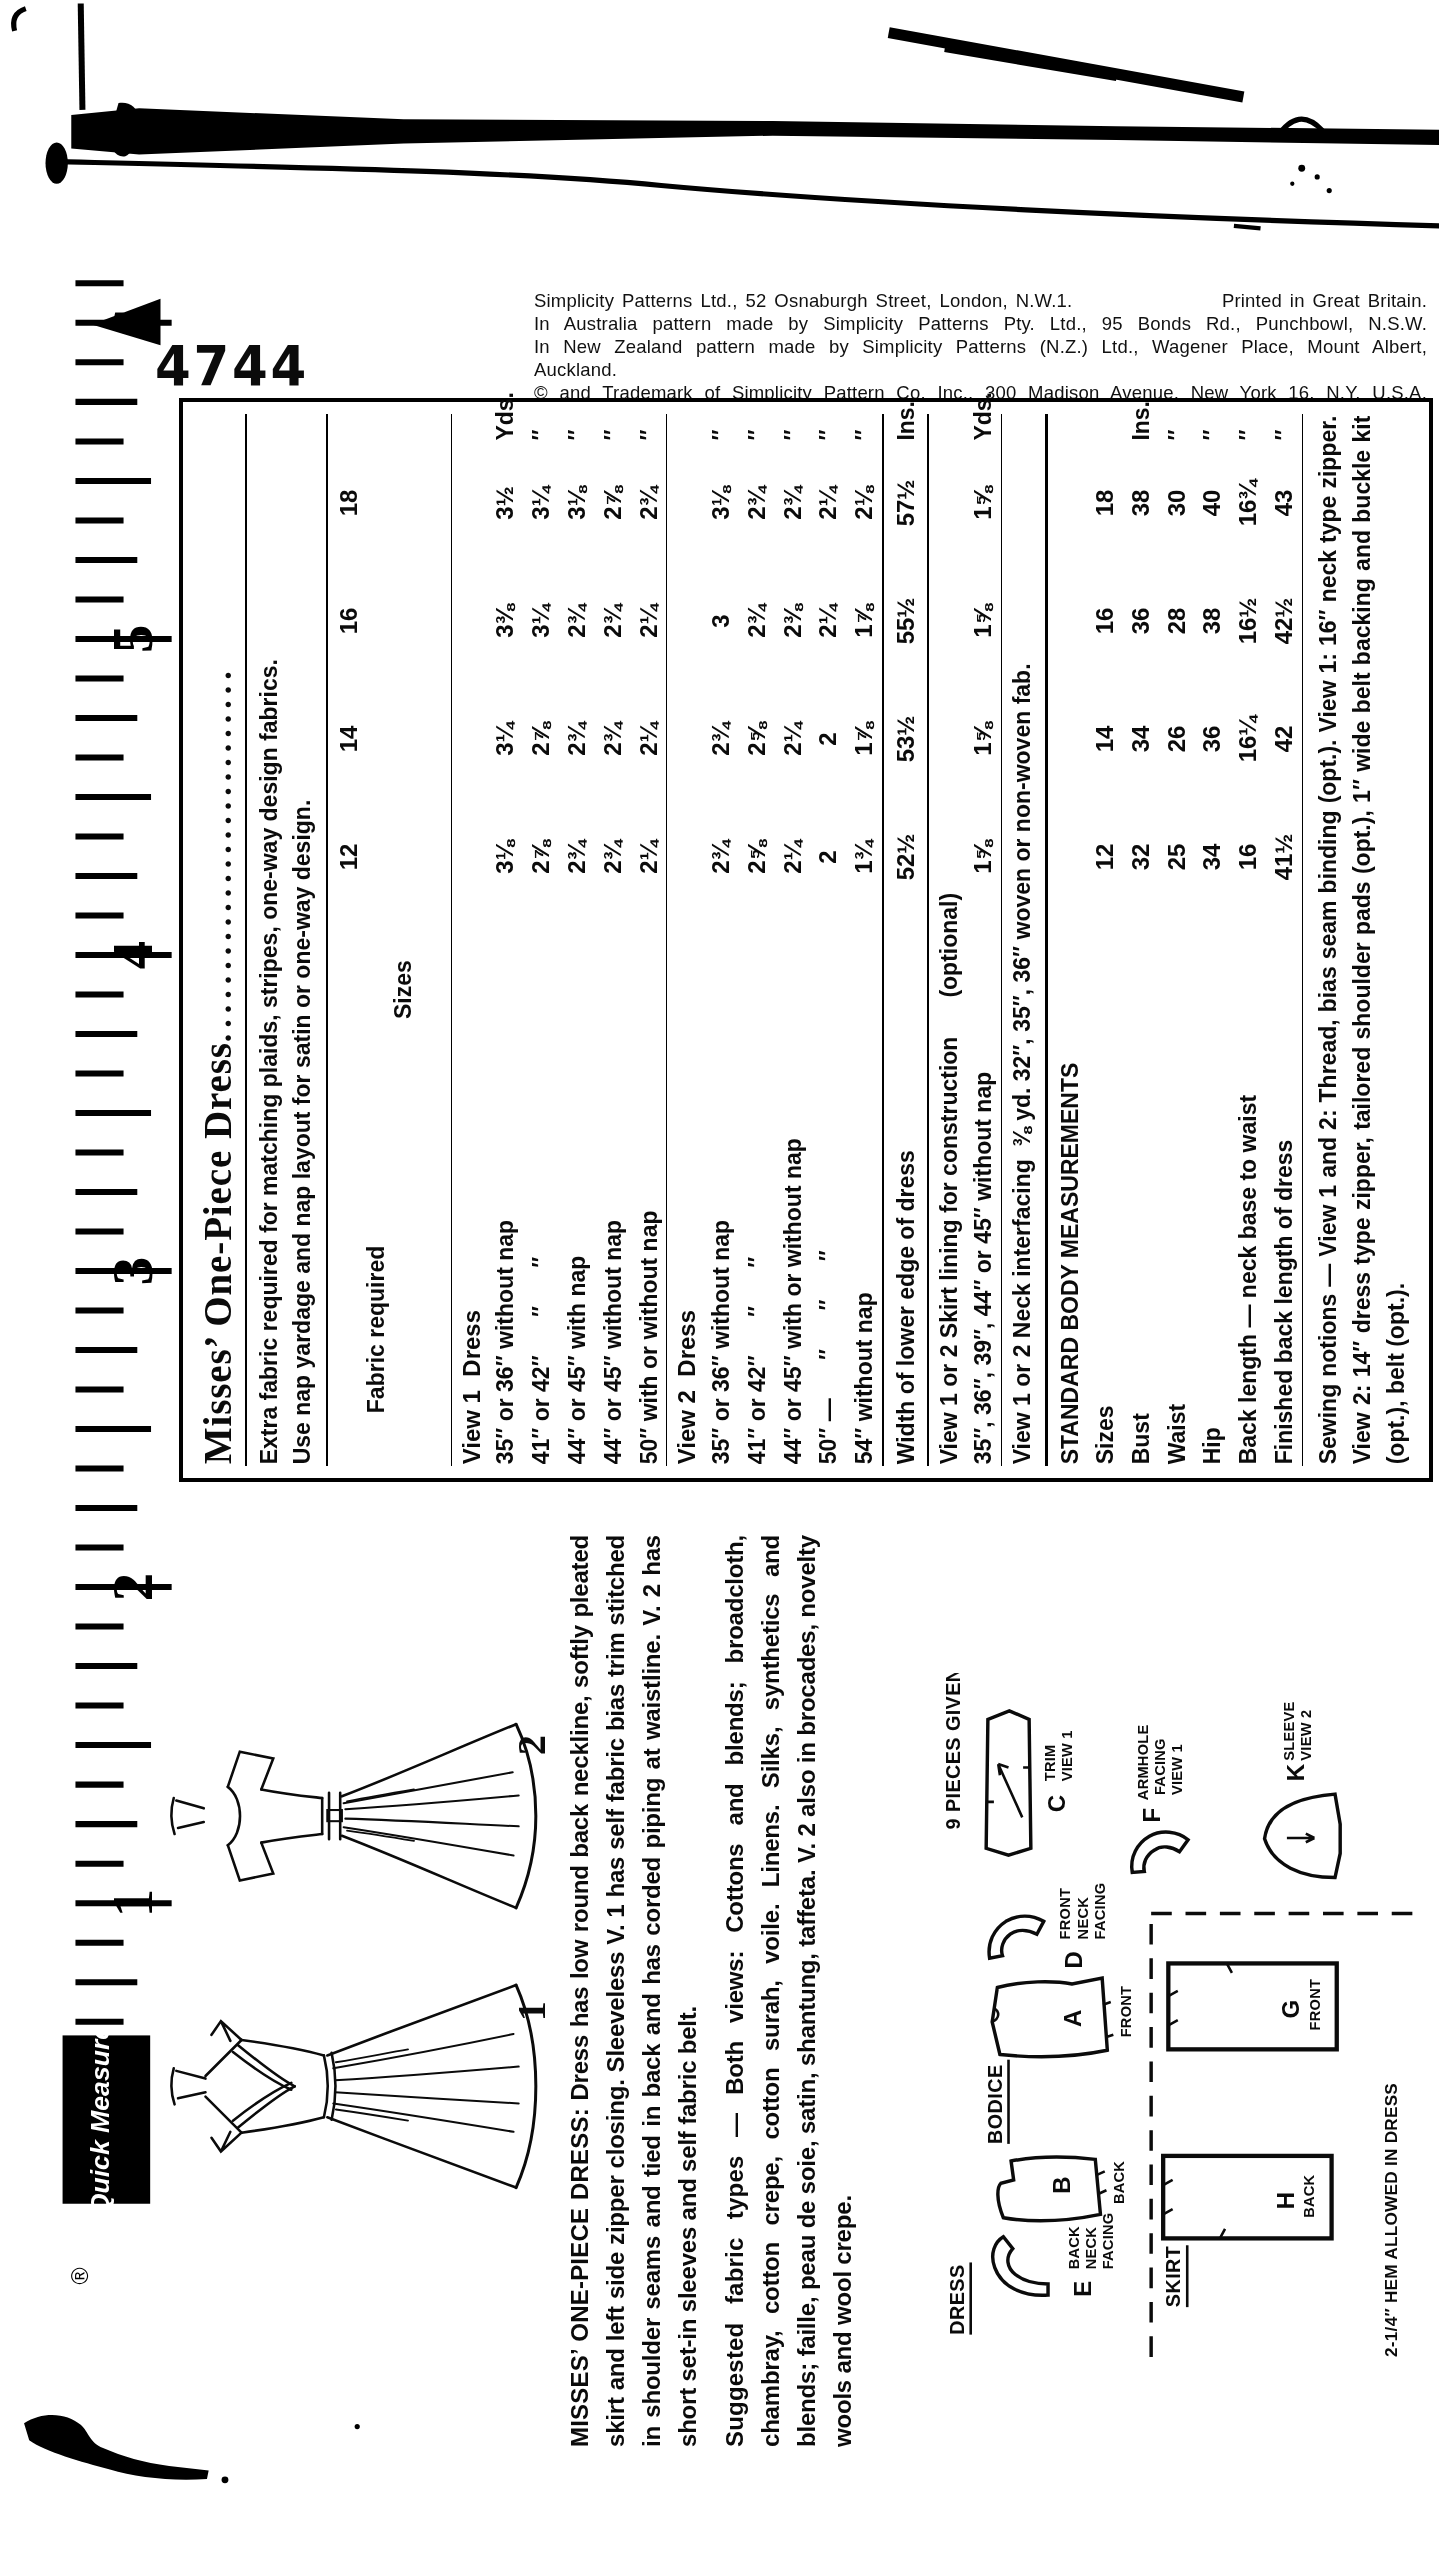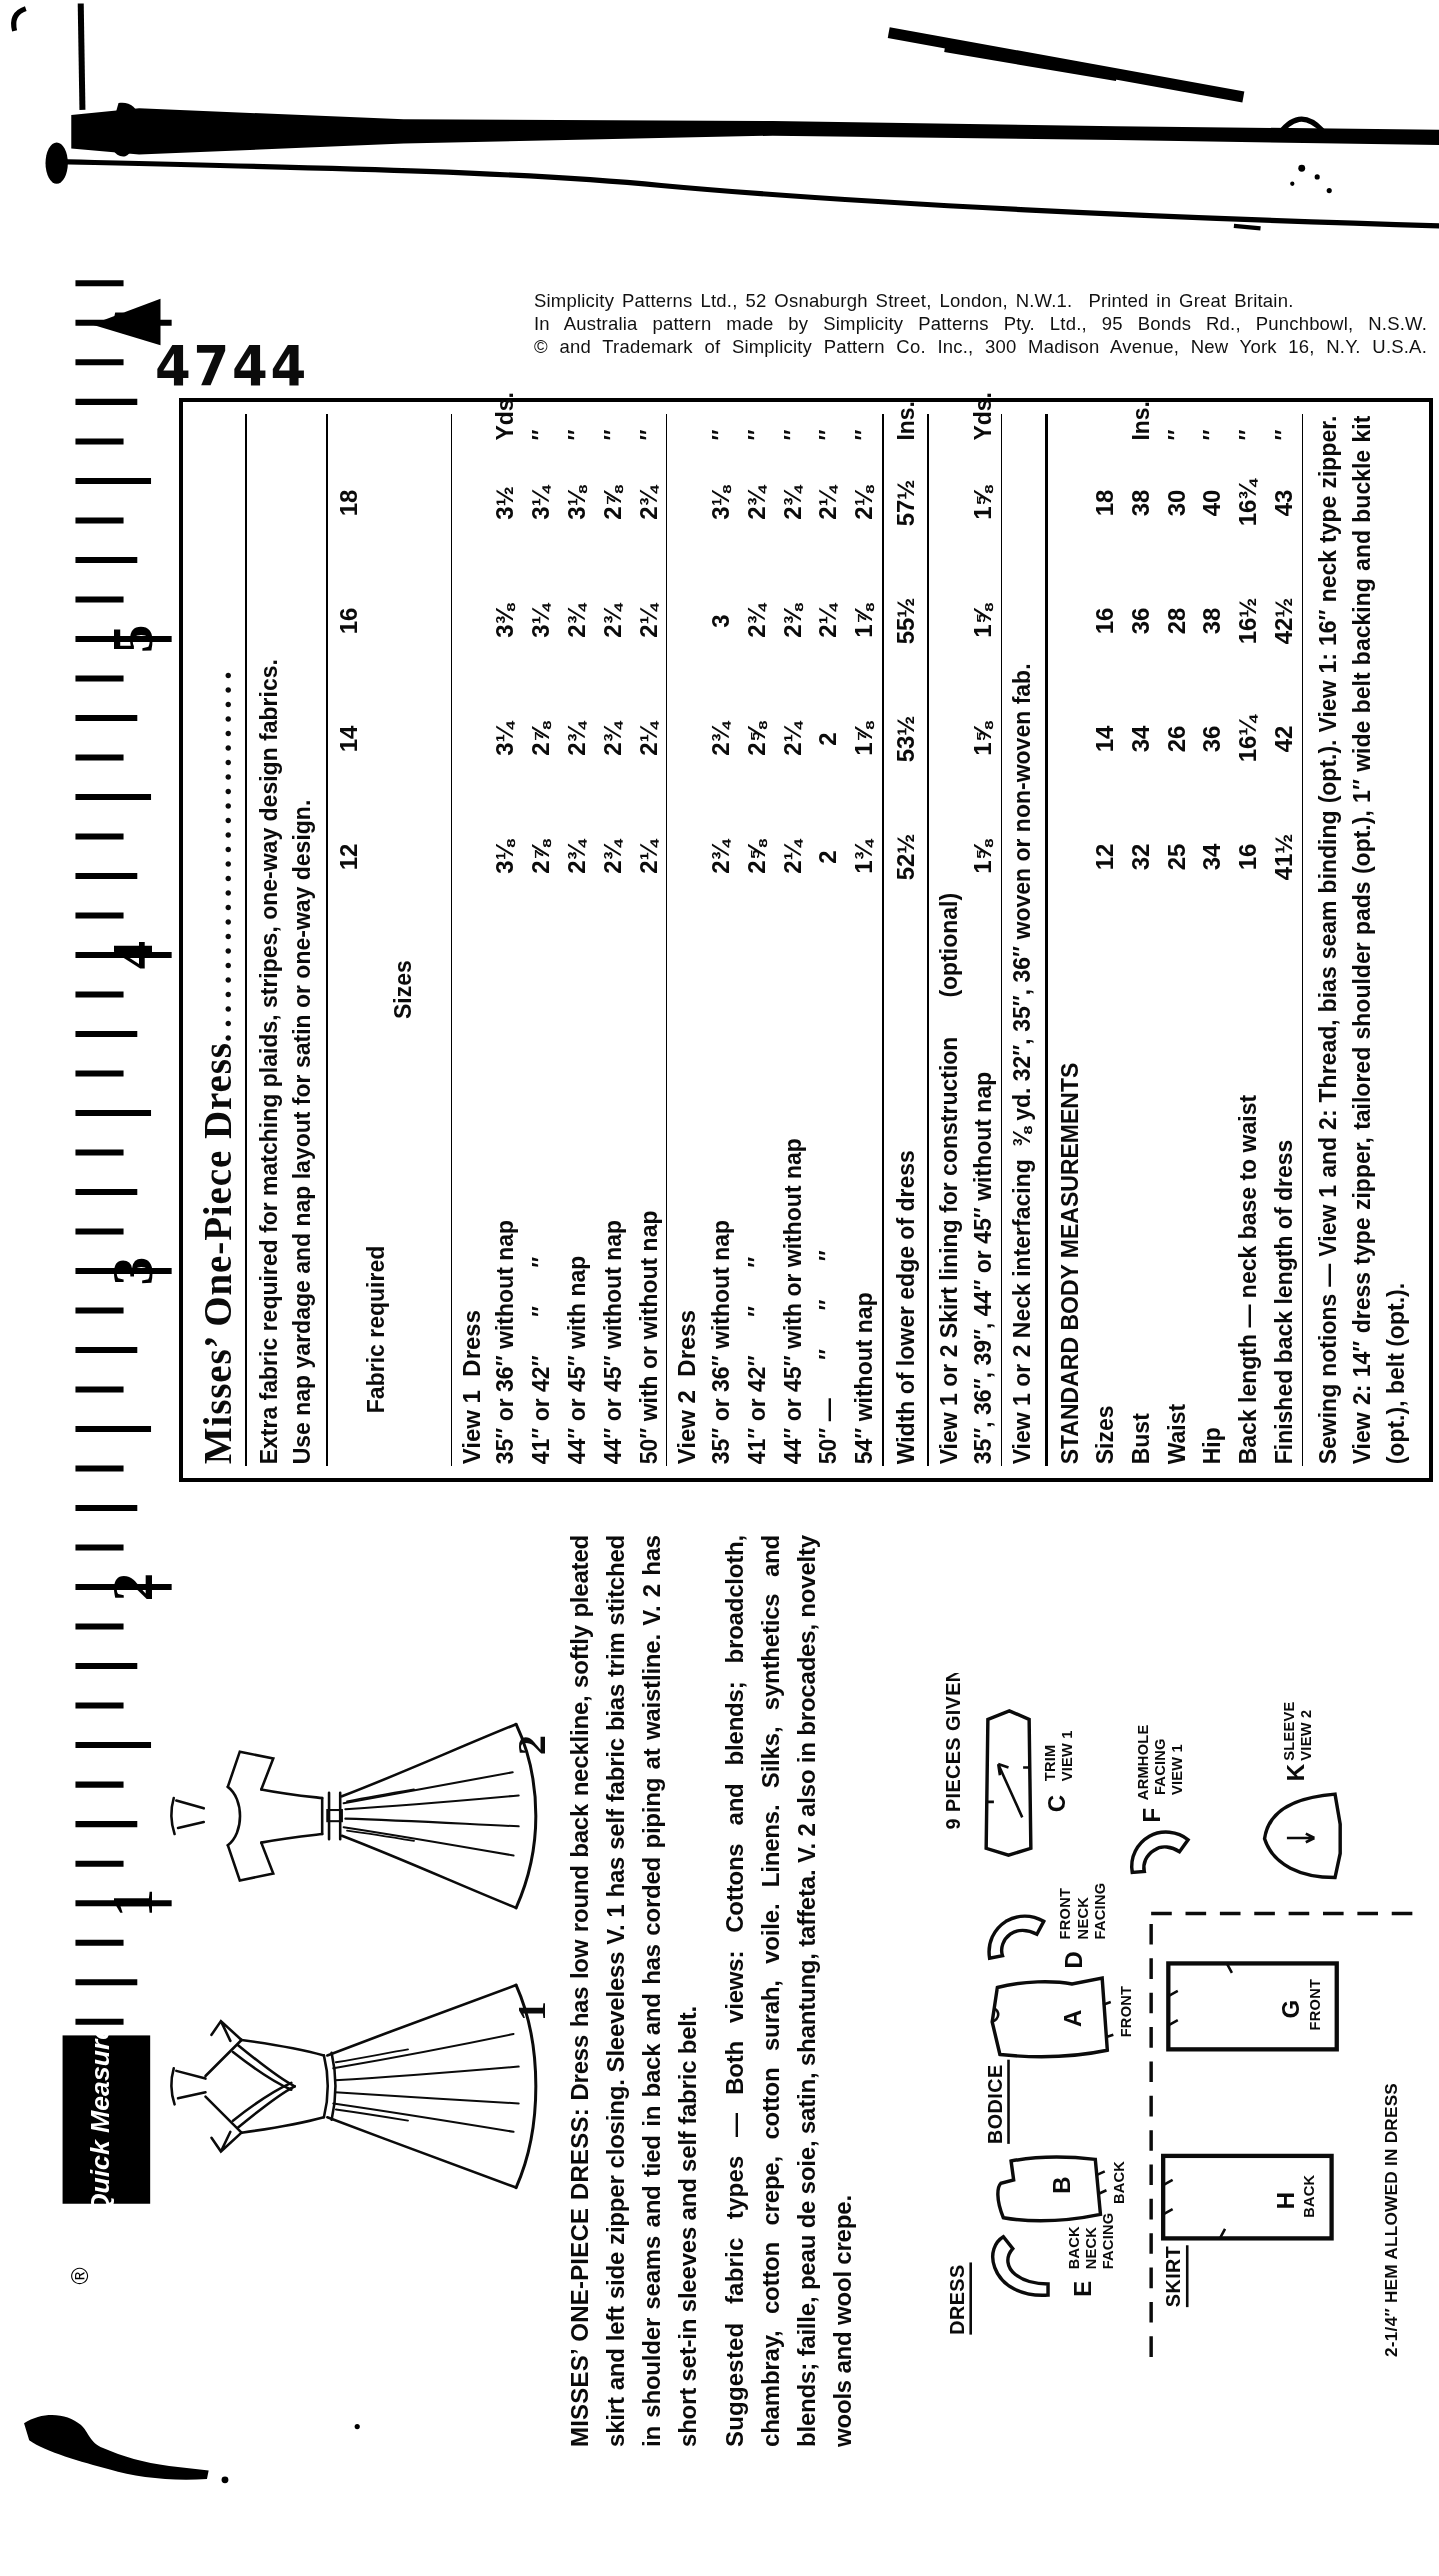--- a/index.html
+++ b/index.html
@@ -5,21 +5,21 @@
   html,body{margin:0;padding:0;background:#e8e8e4;}
   .page{position:relative;width:1440px;height:2576px;background:#ffffff;overflow:hidden;
         font-family:"Liberation Sans",sans-serif;color:#0b0b0b;}
   .abs{position:absolute;}
   
   .rot{position:absolute;transform-origin:0 0;transform:rotate(-90deg) translate(-100%,0);}
 
   
   .pub{left:534px;top:289px;width:893px;font-size:18.5px;line-height:23px;font-weight:400;
        color:#111;letter-spacing:0.2px;word-spacing:2.6px;}
-  .pub .l1{display:flex;gap:16px;}
+  .pub .l1{display:flex;justify-content:space-between;gap:16px;}
   .pub .just{text-align:justify;text-align-last:justify;}
   .patnum{left:155px;top:335px;font-size:49px;font-weight:700;letter-spacing:2.6px;
           font-family:"DejaVu Sans",sans-serif;transform:scale(1.05,1.12);transform-origin:0 0;}
 
   
   .tbl{left:179px;top:398px;width:1084px;height:1254px;border:4.3px solid #000;background:#fff;
        box-sizing:border-box;padding:0 12px;font-weight:700;}
   .t-title{font-family:"Liberation Serif",serif;font-weight:700;font-size:39px;letter-spacing:0.9px;
            padding:12px 0 5.2px 1.7px;white-space:nowrap;overflow:hidden;border-bottom:2.6px solid #000;}
   .t-title .dots{letter-spacing:6px;font-size:34px;}
@@ -150,20 +150,21 @@
     <text class="qm-text" x="72" y="2178" text-anchor="middle" transform="rotate(-90 72 2178)">Quick Measure</text>
     <text class="regmark" x="48" y="2360" text-anchor="middle" transform="rotate(-90 48 2360)">®</text>
   </svg>
 
   <div class="abs pub">
     <div class="l1">
       <span>Simplicity Patterns Ltd., 52 Osnaburgh Street, London, N.W.1.</span>
       <span>Printed in Great Britain.</span>
     </div>
     <div class="just">In Australia pattern made by Simplicity Patterns Pty. Ltd., 95 Bonds Rd., Punchbowl, N.S.W.</div>
+    <div class="just">In New Zealand pattern made by Simplicity Patterns (N.Z.) Ltd., Wagener Place, Mount Albert, Auckland.</div>
     <div class="just">© and Trademark of Simplicity Pattern Co. Inc., 300 Madison Avenue, New York 16, N.Y. U.S.A.</div>
   </div>
 
   <div class="abs patnum">4744</div>
 
   <div class="rot tbl">
     <div class="t-title">
       <span>Misses’ One-Piece Dress</span><span class="dots">..........................</span>
     </div>
     <div class="t-sub">

